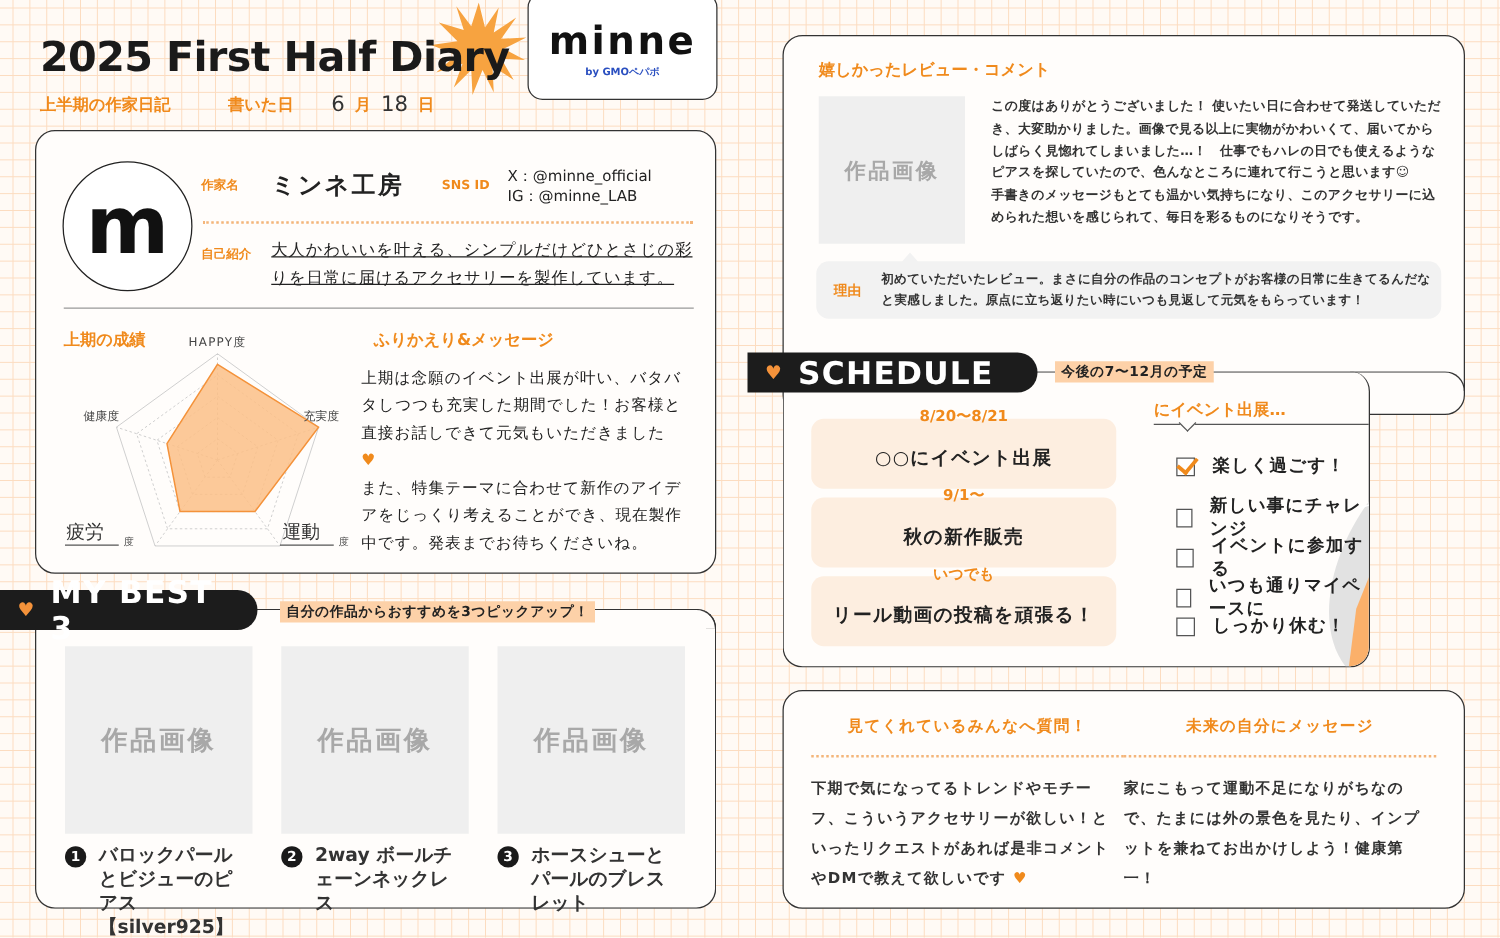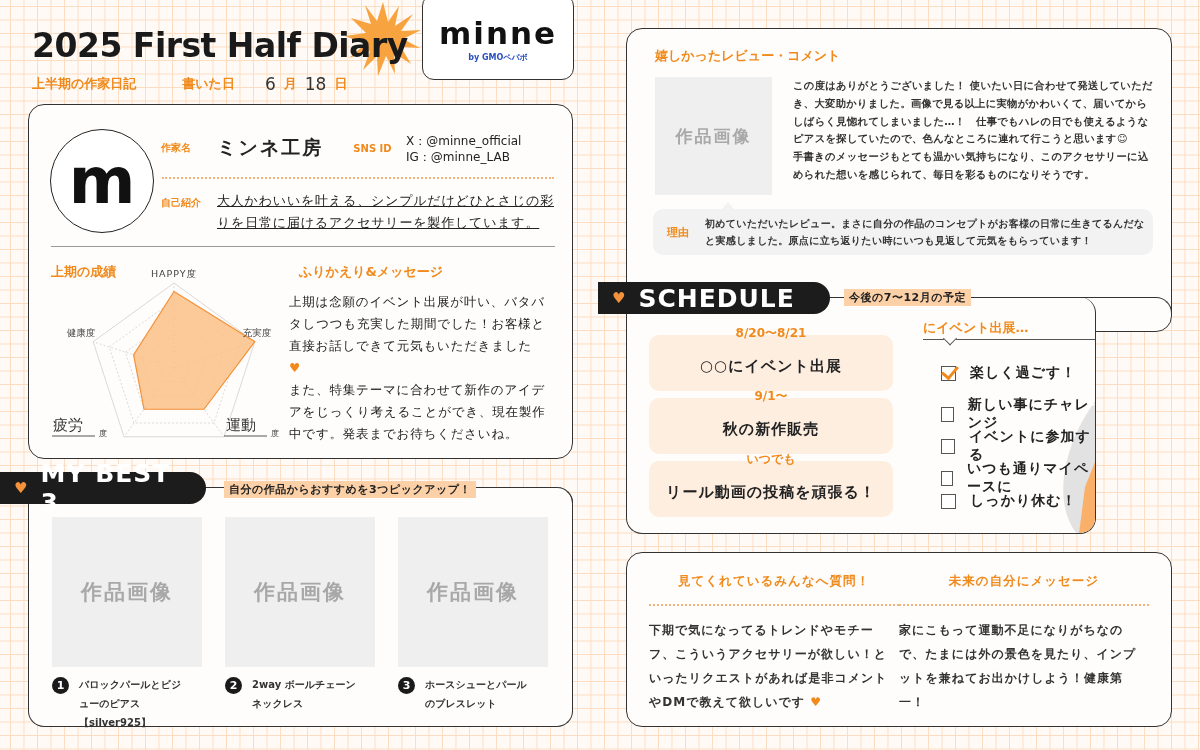--- a/index.html
+++ b/index.html
@@ -60,21 +60,21 @@
   .tab { height: 32px; background: #1c1c1c; color: #fff; border-radius: 0 16px 16px 0; display:flex; align-items:center; padding-left: 14px; padding-right: 16px; font-size: 25px; font-weight: bold; letter-spacing: 1px; z-index: 3; }
   .tab .tab-heart { color: #f4923a; font-size: 15px; margin-right: 12px; }
   .tab-note { background: #fdd1a8; font-size: 11px; font-weight: bold; padding: 1px 5px; z-index: 3; white-space: nowrap; letter-spacing: 0.5px; }
 
   
   .best { left: 28px; top: 487px; width: 545px; height: 240px; border-top-left-radius: 0; border-top: none; }
   .best-topline { left: 200px; top: 487px; width: 373px; height: 16px; border-top: 1.6px solid #333; border-right: 1.6px solid #333; border-top-right-radius: 16px; }
   .item-img { position: absolute; top: 30px; width: 150px; height: 150px; background: #efefef; display:flex; align-items:center; justify-content:center; font-size: 21px; font-weight: bold; color: #a8a8a8; letter-spacing: 2px; }
   .item-cap { position:absolute; top: 190px; display:flex; }
   .num-badge { width: 17px; height: 17px; border-radius: 50%; background: #1a1a1a; color: #fff; font-size: 11px; font-weight: bold; display:flex; align-items:center; justify-content:center; margin-right: 10px; flex-shrink: 0; }
-  .cap-text { font-size: 10px; line-height: 19px; font-weight: bold; color: #333; width: 110px; margin-top: -2px; }
+  .cap-text { font-size: 15px; line-height: 19px; font-weight: bold; color: #333; width: 110px; margin-top: -2px; }
 
   
   .review { left: 626px; top: 28px; width: 546px; height: 304px; }
   .review-title { position:absolute; left: 28px; top: 18px; font-size: 13px; font-weight: bold; color: #f08a1c; }
   .review-img { position:absolute; left: 28px; top: 48px; width: 117px; height: 118px; background:#efefef; display:flex; align-items:center; justify-content:center; font-size: 17px; font-weight: bold; color:#a8a8a8; letter-spacing: 2px; }
   .review-body { position:absolute; left: 166px; top: 48px; width: 362px; font-size: 10.3px; line-height: 17.8px; letter-spacing: 0.3px; white-space: pre-line; font-weight: bold; color: #333; }
   .reason-box { position:absolute; left: 26px; top: 180px; width: 500px; height: 46px; background: #f2f2f2; border-radius: 10px; }
   .reason-lbl { position:absolute; left: 14px; top: 16px; font-size: 11px; font-weight: bold; color: #f08a1c; }
   .reason-text { position:absolute; left: 52px; top: 6px; width: 440px; font-size: 10px; line-height: 17px; font-weight: bold; color: #333; letter-spacing: 0.3px; }
   .reason-tail { position:absolute; left: 68px; top: -7px; width: 0; height: 0; border-left: 7px solid transparent; border-right: 7px solid transparent; border-bottom: 8px solid #f2f2f2; }

